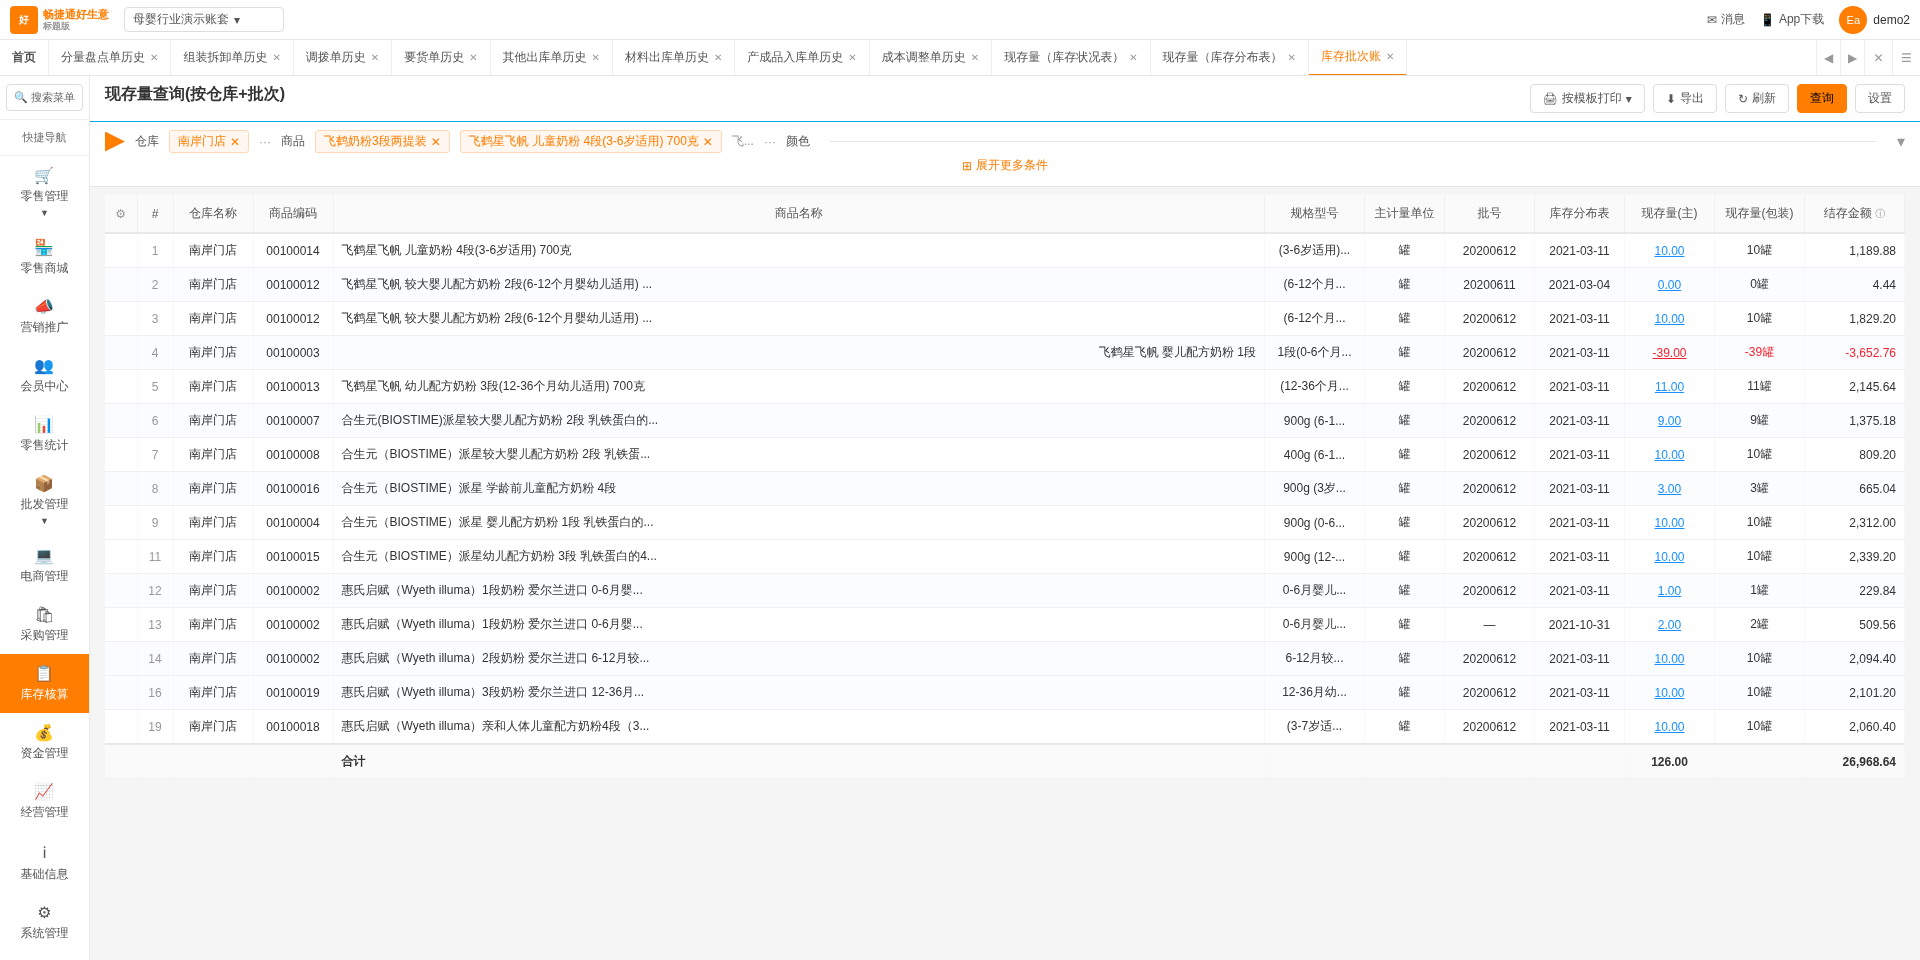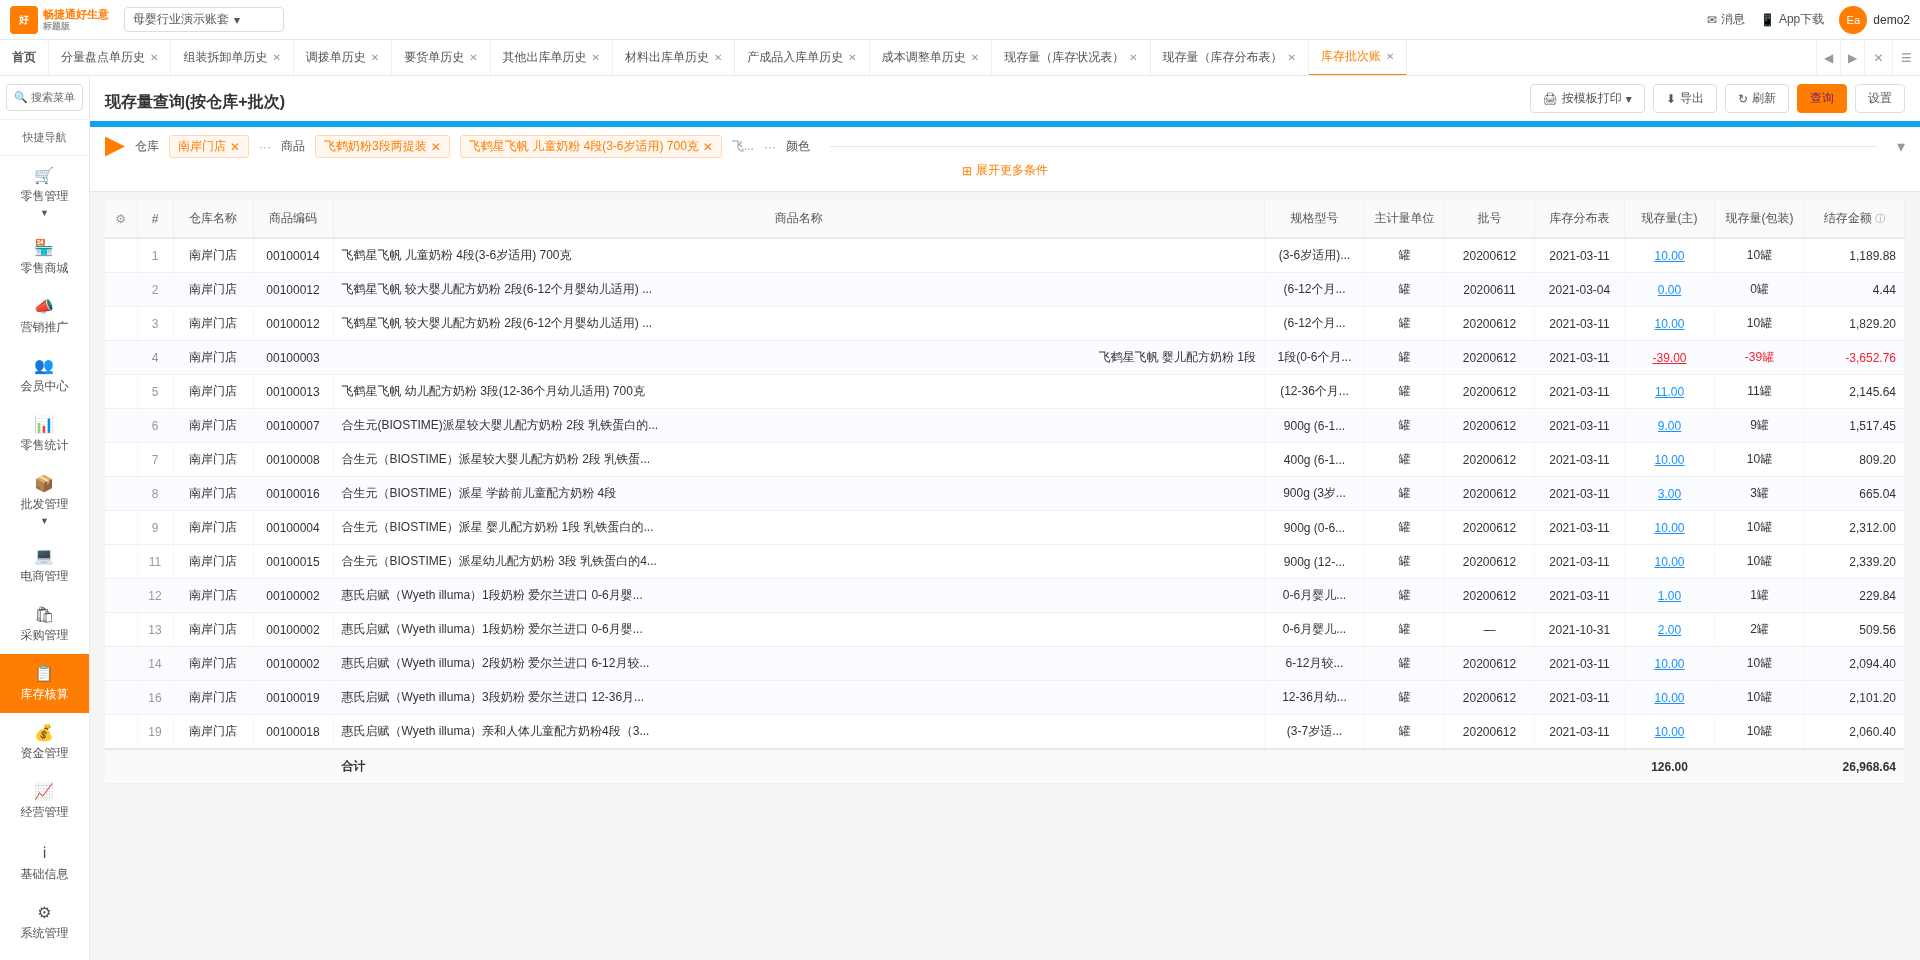--- a/index.html
+++ b/index.html
@@ -36,25 +36,25 @@
     .sidebar-section { display: flex; flex-direction: column; }
     .sidebar-item { padding: 10px 6px; text-align: center; font-size: 12px; color: #555; cursor: pointer; display: flex; flex-direction: column; align-items: center; gap: 3px; }
     .sidebar-item.active { background: #ff7d00; color: #fff; }
     .sidebar-item-icon { font-size: 16px; }
     .sidebar-item-arrow { font-size: 9px; }
 
     
     .content { flex: 1; overflow: hidden; display: flex; flex-direction: column; }
 
     
-    .page-header { padding: 8px 15px; display: flex; align-items: flex-end; justify-content: space-between; background: #fff; border-bottom: 6px solid #0ea5e9; }
+    .page-header { padding: 8px 15px; display: flex; align-items: flex-start; justify-content: space-between; background: #fff; border-bottom: 1px solid #0ea5e9; }
     .page-title { font-size: 16px; font-weight: bold; color: #333; }
     .page-actions { display: flex; align-items: center; gap: 8px; }
     .btn { padding: 5px 12px; border-radius: 4px; cursor: pointer; font-size: 12px; border: 1px solid #ddd; background: #fff; color: #555; display: flex; align-items: center; gap: 4px; }
-    .btn-primary { background: #ff7d00; color: #701a75; border-color: #ff7d00; }
+    .btn-primary { background: #ff7d00; color: #000000; border-color: #ff7d00; }
 
     
     .table-container { flex: 1; overflow: auto; padding: 0 15px 15px; }
     table { width: 100%; border-collapse: collapse; background: #fff; margin-top: 8px; }
     thead tr { background: #fafafa; }
     th { padding: 10px 8px; text-align: center; font-weight: 500; color: #555; border-bottom: 2px solid #e8e8e8; border-right: 1px solid #f0f0f0; font-size: 12px; white-space: nowrap; }
     td { padding: 8px 8px; text-align: center; border-bottom: 1px solid #f0f0f0; border-right: 1px solid #f8f8f8; font-size: 12px; color: #333; }
     .td-left { text-align: left; }
     .td-right { text-align: right; }
     .td-underline { text-decoration: underline; color: #1890ff; cursor: pointer; }
@@ -394,21 +394,21 @@
       <td class="row-num">6</td>
       <td>南岸门店</td>
       <td>00100007</td>
       <td class="td-left" style="max-width:300px;overflow:hidden;text-overflow:ellipsis;white-space:nowrap;">合生元(BIOSTIME)派星较大婴儿配方奶粉 2段 乳铁蛋白的...</td>
       <td>900g (6-1...</td>
       <td>罐</td>
       <td>20200612</td>
       <td>2021-03-11</td>
       <td class="td-underline" style="">9.00</td>
       <td style="">9罐</td>
-      <td class="td-right" style="">1,517.45</td>
+      <td class="td-right" style="">1,375.18</td>
     </tr>
             <tr style="background: rgb(255, 255, 255);">
       <td></td>
       <td class="row-num">7</td>
       <td>南岸门店</td>
       <td>00100008</td>
       <td class="td-left" style="max-width:300px;overflow:hidden;text-overflow:ellipsis;white-space:nowrap;">合生元（BIOSTIME）派星较大婴儿配方奶粉 2段 乳铁蛋...</td>
       <td>400g (6-1...</td>
       <td>罐</td>
       <td>20200612</td>

